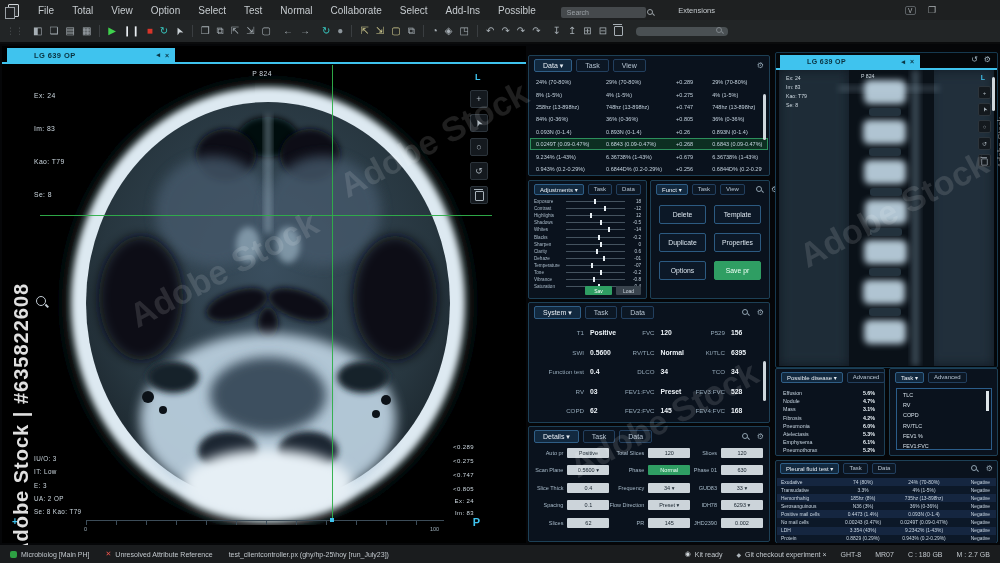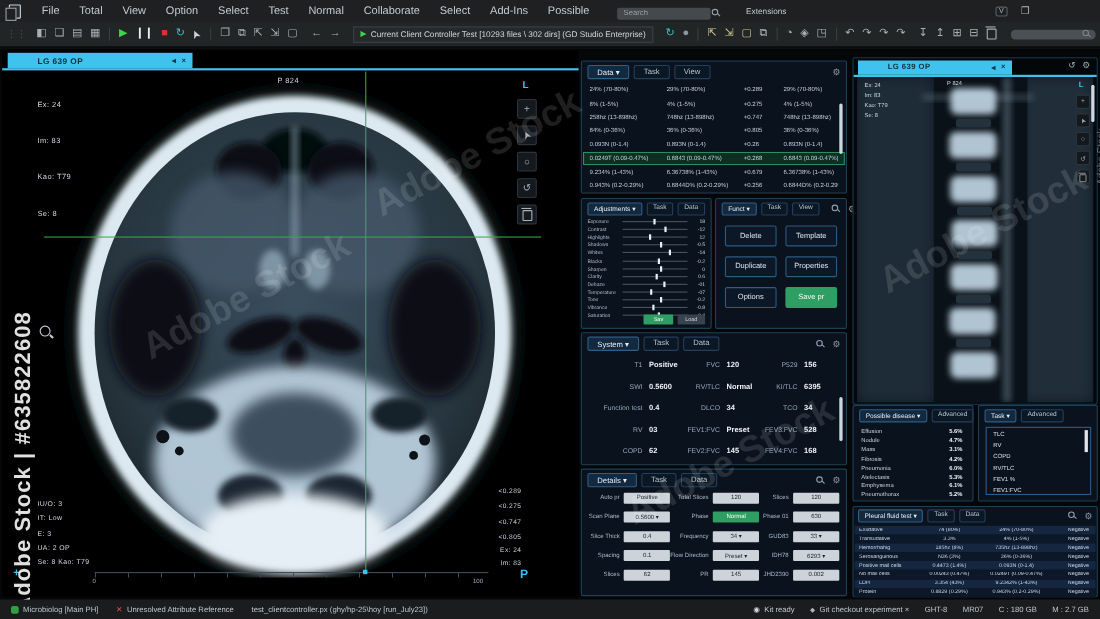--- a/index.html
+++ b/index.html
@@ -239,24 +239,20 @@
         <span class="ticon">❐</span>
         <span class="ticon">⧉</span>
         <span class="ticon">⇱</span>
         <span class="ticon">⇲</span>
         <span class="ticon">▢</span>
       </span>
     <span class="tgroup" id="tg-g4">
         <span class="ticon">←</span>
         <span class="ticon">→</span>
       </span>
-    <span class="run-chip">
-      <span class="run-play">▶</span>
-      <span>Current Client Controller Test [10293 files \ 302 dirs] (GD Studio Enterprise)</span>
-    </span>
     <span class="tgroup" id="tg-g5">
         <span class="ticon" style="color: rgb(56, 201, 193);">↻</span>
         <span class="ticon" style="color: rgb(141, 150, 156);">●</span>
       </span>
     <span class="tdiv"></span>
     <span class="tgroup" id="tg-g6">
         <span class="ticon" style="color: rgb(207, 201, 142);">⇱</span>
         <span class="ticon" style="color: rgb(207, 201, 142);">⇲</span>
         <span class="ticon" style="color: rgb(207, 201, 142);">▢</span>
         <span class="ticon">⧉</span>

